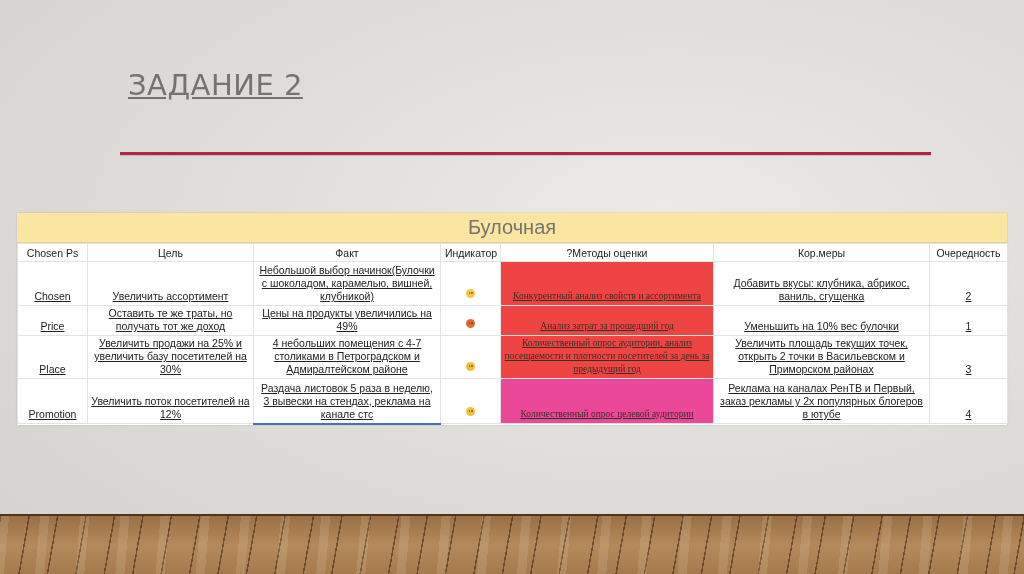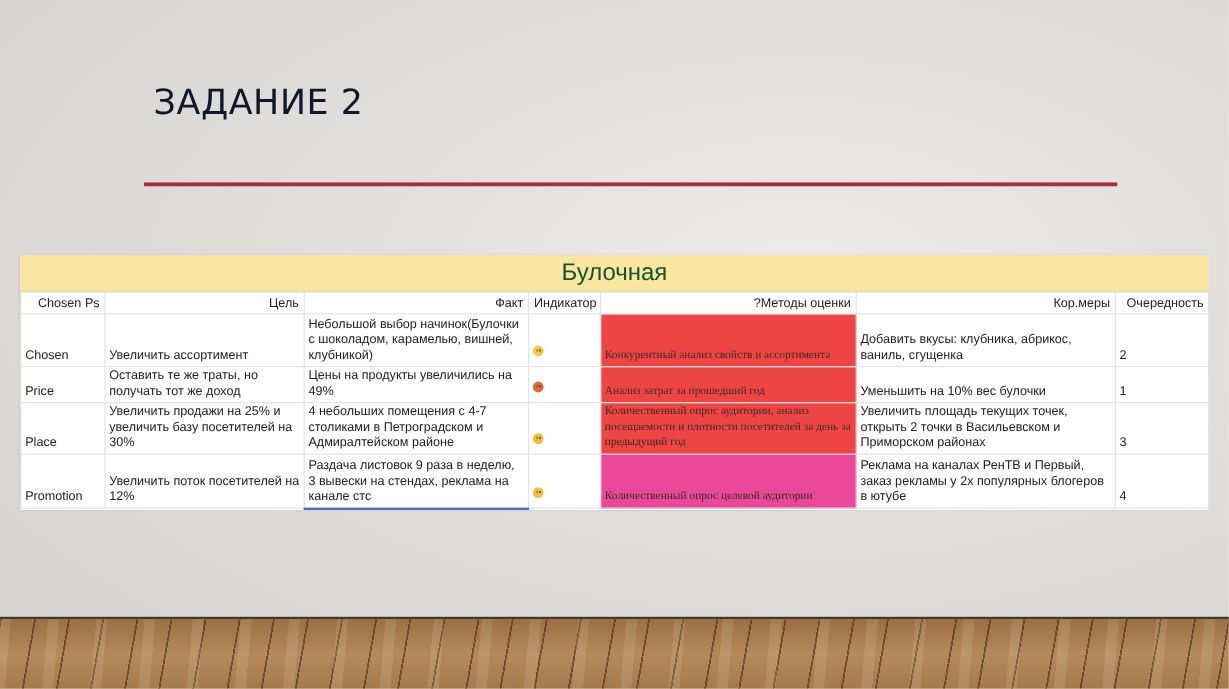--- a/index.html
+++ b/index.html
@@ -5,49 +5,50 @@
     * { margin: 0; padding: 0; box-sizing: border-box; }
     html, body { width: 1024px; height: 574px; overflow: hidden; }
     body {
       position: relative;
       font-family: "Liberation Sans", sans-serif;
       background: radial-gradient(ellipse at 65% 40%, #ecebe8 0%, #e0dedb 45%, #d4d2cf 100%);
     }
     .slide-title {
       position: absolute; left: 128px; top: 68px;
       font-family: "DejaVu Sans", sans-serif;
-      font-size: 29px; color: #0f172a; letter-spacing: 0.5px;
+      font-size: 29px; color: #737373; letter-spacing: 0.5px;
       font-weight: normal;
+      text-decoration: underline;
     }
     .title-rule {
       position: absolute; left: 120px; top: 152px; width: 811px; height: 3px;
       background: #b02646;
       box-shadow: 0 1px 1px rgba(0,0,0,0.15);
     }
     .table-wrap {
       position: absolute; left: 17px; top: 213px; width: 990px;
       background: #fff;
       box-shadow: 0 0 2px rgba(0,0,0,0.15);
     }
     .banner {
       height: 30px; background: #fae6a1;
       display: flex; align-items: center; justify-content: center;
-      font-size: 20px; color: #14532d;
+      font-size: 20px; color: #737373;
       border-bottom: 1px solid #e7d48d;
     }
     table {
       width: 100%; border-collapse: collapse; table-layout: fixed;
       font-size: 10.5px; color: #222;
     }
     th, td { border: 1px solid #e3e3e3; vertical-align: bottom; }
     th {
-      font-weight: normal; text-align: right; padding: 2px 4px; height: 18px;
+      font-weight: normal; text-align: center; padding: 2px 4px; height: 18px;
       font-size: 10.5px;
     }
-    td { text-align: left; padding: 1px 3px 2px; line-height: 13px; }
+    td { text-align: center; padding: 1px 3px 2px; line-height: 13px; text-decoration: underline; }
     td.method {
       background: #ef4444;
       font-family: "Liberation Serif", serif; font-size: 9.5px; color: #3a2f25;
     }
     tr.r4 td.method { background: #ec4899; }
     tr.r1 td { height: 44px; }
     tr.r2 td { height: 28px; }
     tr.r3 td { height: 43px; }
     tr.r4 td { height: 45px; }
     td.fact-active { border-bottom: 2px solid #4a6fc2; }
@@ -126,21 +127,21 @@
         <td>Увеличить продажи на 25% и увеличить базу посетителей на 30%</td>
         <td>4 небольших помещения с 4-7 столиками в Петроградском и Адмиралтейском районе</td>
         <td><span class="emoji" style="background:#f0bf3c"></span></td>
         <td class="method">Количественный опрос аудитории, анализ посещаемости и плотности посетителей за день за предыдущий год</td>
         <td>Увеличить площадь текущих точек, открыть 2 точки в Васильевском и Приморском районах</td>
         <td>3</td>
       </tr>
       <tr class="r4">
         <td>Promotion</td>
         <td>Увеличить поток посетителей на 12%</td>
-        <td class="fact-active">Раздача листовок 9 раза в неделю, 3 вывески на стендах, реклама на канале стс</td>
+        <td class="fact-active">Раздача листовок 5 раза в неделю, 3 вывески на стендах, реклама на канале стс</td>
         <td><span class="emoji" style="background:#f0bf3c"></span></td>
         <td class="method">Количественный опрос целевой аудитории</td>
         <td>Реклама на каналах РенТВ и Первый, заказ рекламы у 2х популярных блогеров в ютубе</td>
         <td>4</td>
       </tr>
     </tbody>
   </table>
 </div>
 
 <div class="floor"></div>

